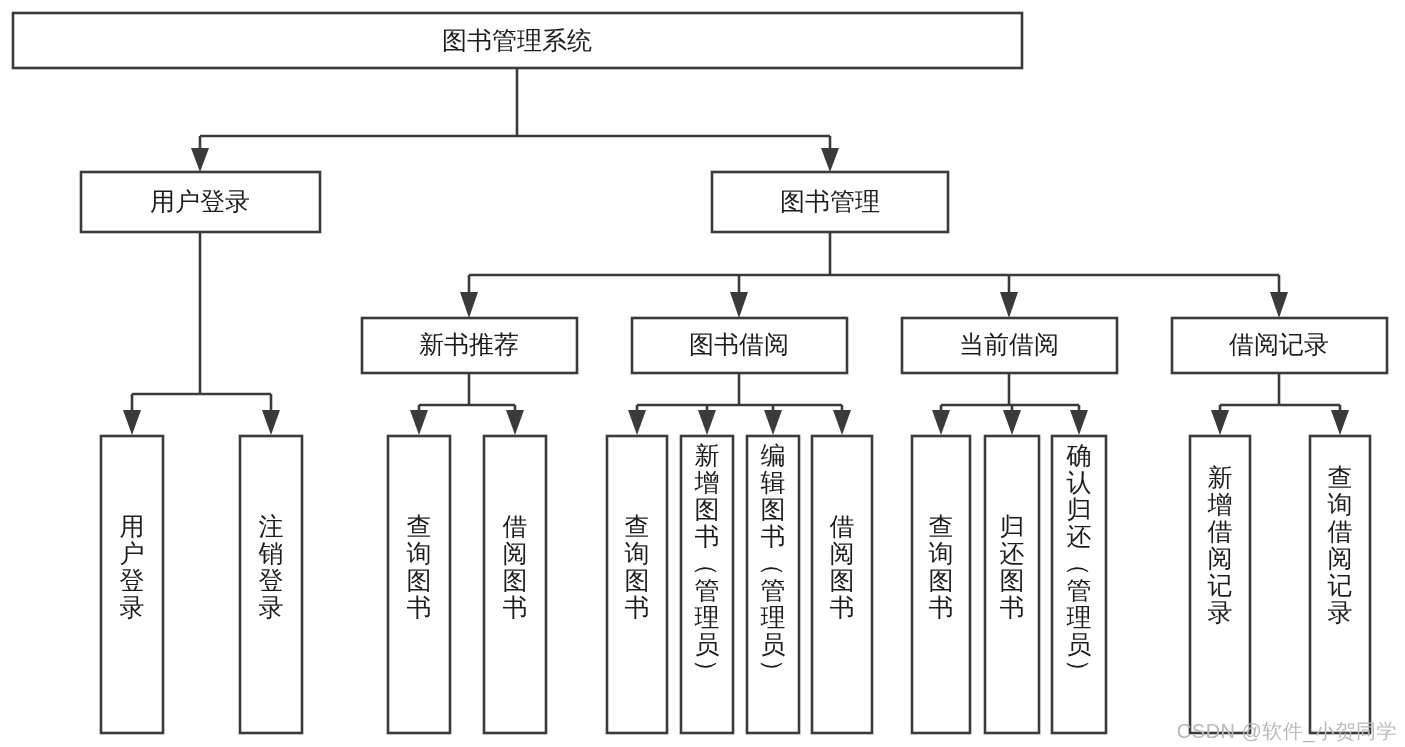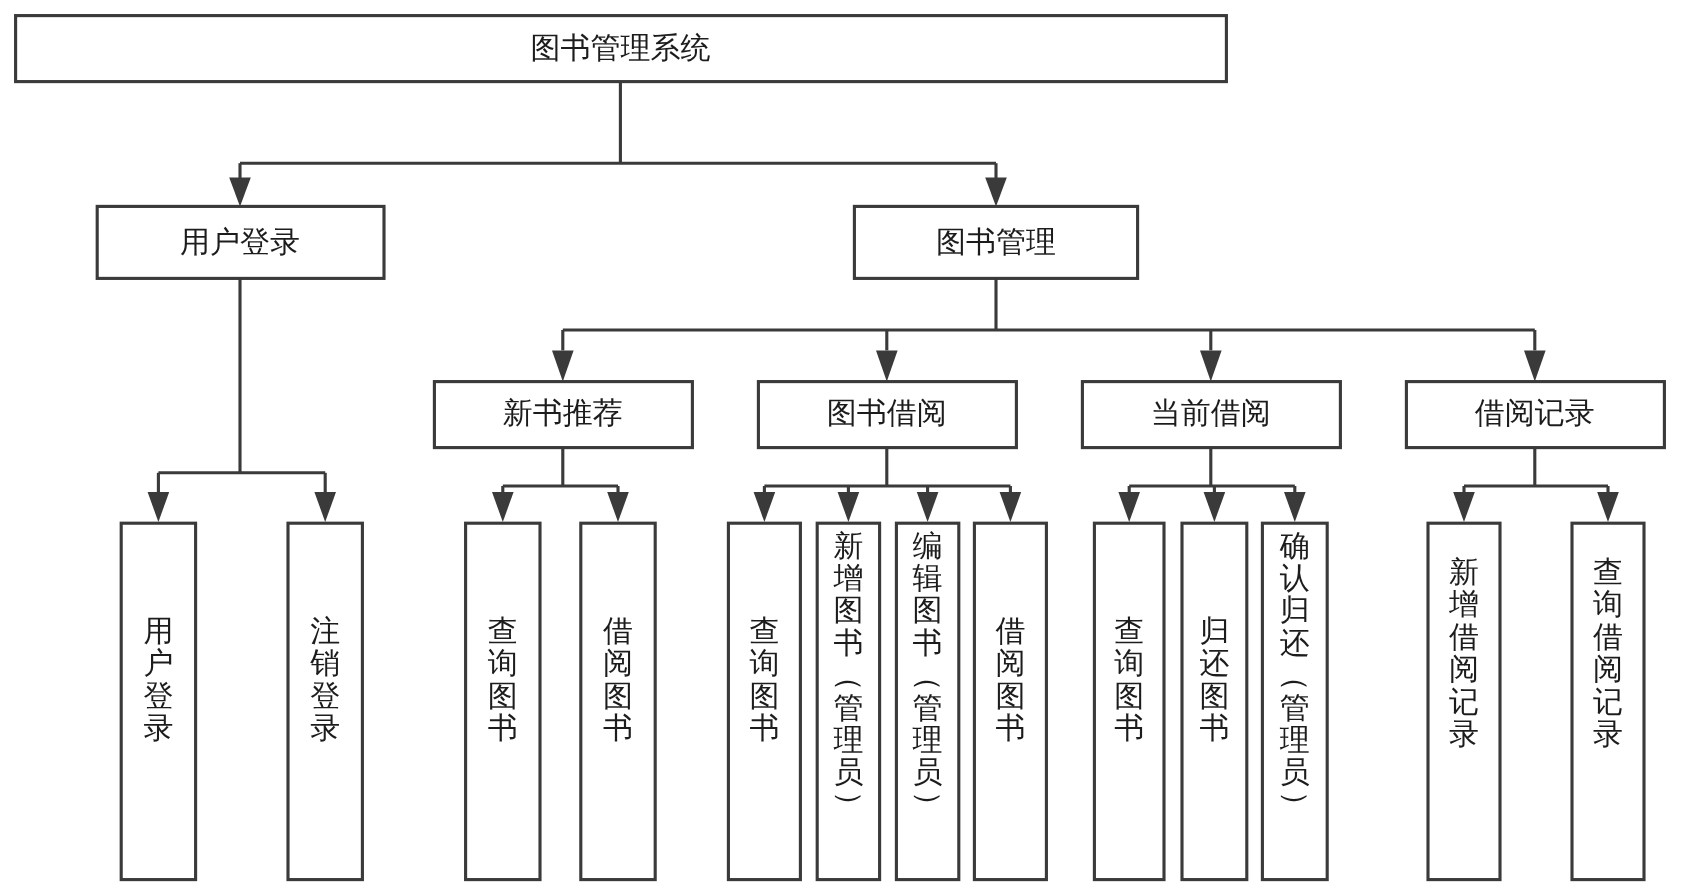--- a/index.html
+++ b/index.html
@@ -258,13 +258,14 @@
       <div class="leaf-label-wrap" style="left: 1310px; top: 464px; width: 60px;">
         <span style="height: 27px; line-height: 27px;">查</span>
         <span style="height: 27px; line-height: 27px;">询</span>
         <span style="height: 27px; line-height: 27px;">借</span>
         <span style="height: 27px; line-height: 27px;">阅</span>
         <span style="height: 27px; line-height: 27px;">记</span>
         <span style="height: 27px; line-height: 27px;">录</span>
       </div>
     </div>
 
+  <div class="watermark">CSDN @软件_小贺同学</div>
 </div>
 
 </body></html>

